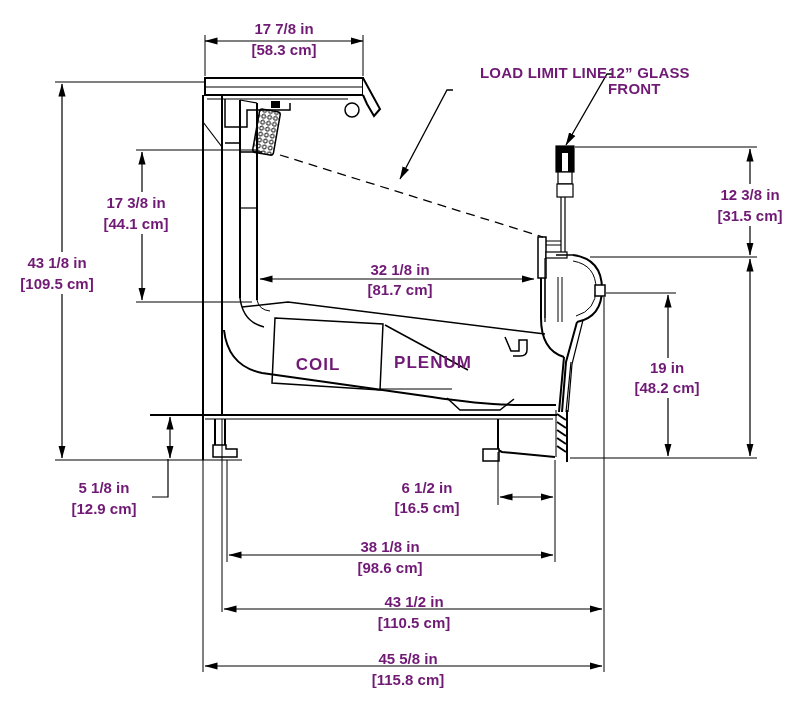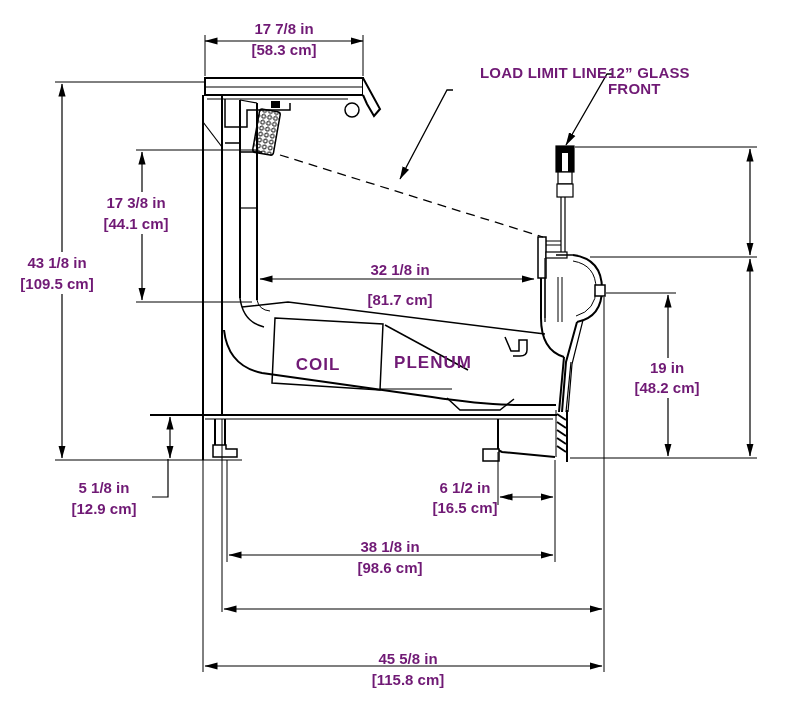--- a/index.html
+++ b/index.html
@@ -170,45 +170,53 @@
   <span>[109.5 cm]</span>
 </div>
 
 <div class="txt bg" style="left:136px;top:192px;">
   <span>17 3/8 in</span>
   <span>[44.1 cm]</span>
 </div>
 
 <div class="txt" style="left:400px;top:261px;line-height:18px;">
   <span>32 1/8 in</span>
-  <span style="margin-top:12px">[81.7 cm]</span>
-</div>
-
+  <span style="margin-top:2px">[81.7 cm]</span>
+</div>
+
+<div class="txt bg" style="left:750px;top:184px;">
+  <span>12 3/8 in</span>
+  <span>[31.5 cm]</span>
+</div>
 
 
 <div class="txt bg" style="left:667px;top:358px;line-height:20px;">
   <span>19 in</span>
   <span>[48.2 cm]</span>
 </div>
 
 <div class="txt" style="left:104px;top:477px;">
   <span>5 1/8 in</span>
   <span>[12.9 cm]</span>
 </div>
 
-<div class="txt" style="left:465px;top:478px;line-height:20px;">
+<div class="txt" style="left:427px;top:478px;line-height:20px;">
   <span>6 1/2 in</span>
   <span>[16.5 cm]</span>
 </div>
 
 <div class="txt" style="left:390px;top:536px;">
   <span>38 1/8 in</span>
   <span>[98.6 cm]</span>
 </div>
 
+<div class="txt" style="left:414px;top:591px;">
+  <span>43 1/2 in</span>
+  <span>[110.5 cm]</span>
+</div>
 
 <div class="txt" style="left:408px;top:648px;">
   <span>45 5/8 in</span>
   <span>[115.8 cm]</span>
 </div>
 
 <div class="lbl" style="left:448px;top:65px;margin-left:32px;"><span>LOAD LIMIT LINE</span></div>
 
 <div class="lbl" style="left:608px;top:65px;">
   <span style="display:block">12” GLASS</span>

